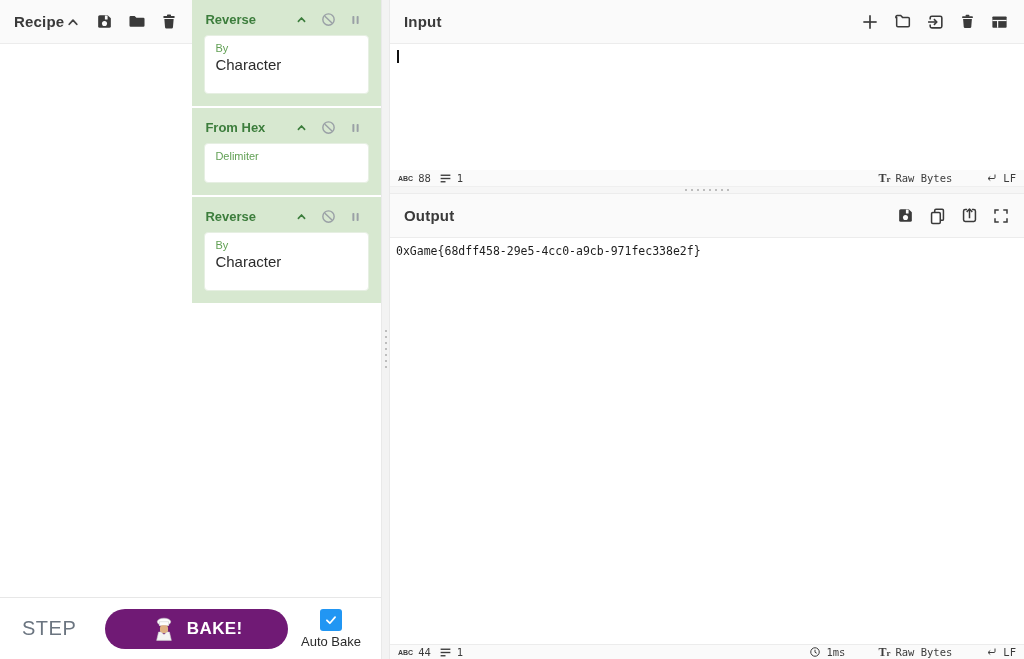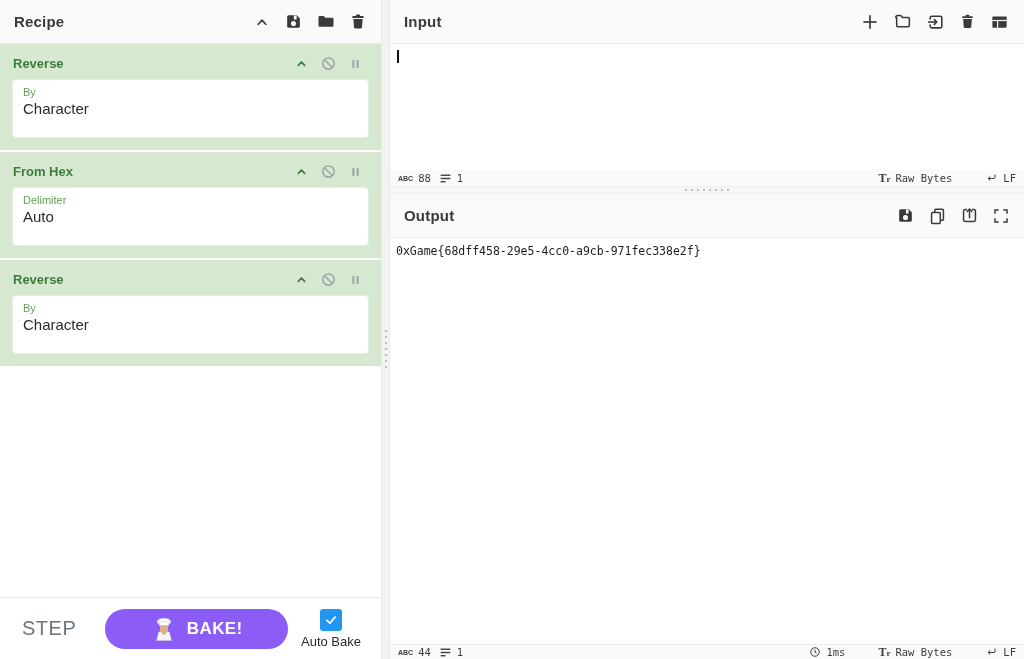--- a/index.html
+++ b/index.html
@@ -8,37 +8,37 @@
   .app { display:flex; width:1024px; height:659px; }
 
   
   .pane-header { height:44px; flex:0 0 44px; display:flex; align-items:center;
                  background:#fafafa; border-bottom:1px solid #ececec; padding:0 14px; }
   .pane-title { font-size:15px; font-weight:bold; color:#3a3a3a; letter-spacing:.2px; }
   .hdr-icons { margin-left:auto; display:flex; align-items:center; gap:13px; }
   .hdr-icons svg { display:block; cursor:pointer; }
 
   
-  .left { width:381px; flex:0 0 381px; display:flex; flex-direction:column; background:#fff; position:relative; }
+  .left { width:381px; flex:0 0 381px; display:flex; flex-direction:row; background:#fff; position:relative; }
   .rec-list { flex:1; overflow:hidden; background:#fff; }
   .operation { background:#d7e8d0; margin-bottom:2px; padding:7px 0 12px; }
   .op-head { display:flex; align-items:center; padding:4px 18px 7px 13px;justify-content:space-between; }
   .op-name { font-size:13px; font-weight:bold; color:#3c7d3c; }
   .op-icons { margin-left:auto; display:flex; align-items:center; gap:11px; }
   .ingredient { background:#fff; border-radius:4px; margin:0 12px; padding:5px 10px 19px;
                 border:1px solid #e6efe2; cursor:pointer; }
   .ing-label { font-size:11px; color:#62a055; line-height:14px; }
   .ing-value { font-size:15px; color:#2b2b2b; line-height:19px; }
 
   .controls { position:absolute; left:0; right:0; bottom:0; height:62px; background:#fff;
               border-top:1px solid #e7e7e7; display:flex; align-items:center; padding:0 14px; }
   .step-btn { font-size:20px; color:#6b7580; letter-spacing:.5px; background:none; border:none;
               font-family:inherit; cursor:pointer; padding:6px 8px; }
   .bake-btn { margin-left:21px; width:183px; height:40px; border:none; border-radius:20px;
-              background:#8b5cf6; color:#fff; font-weight:bold; font-size:17px; letter-spacing:.4px;
+              background:#701a75; color:#fff; font-weight:bold; font-size:17px; letter-spacing:.4px;
               display:flex; align-items:center; justify-content:center; gap:10px; cursor:pointer;
               font-family:inherit; }
   .autobake { margin-left:auto; display:flex; flex-direction:column; align-items:center; width:72px; cursor:pointer; }
   .checkbox { width:22px; height:22px; border-radius:3px; background:#2196f3; display:flex;
               align-items:center; justify-content:center; margin-bottom:3px; }
   .autobake-label { font-size:13px; color:#2b2b2b; }
 
   
   .gutter { width:9px; flex:0 0 9px; background:#f3f3f3; border-left:1px solid #e9e9e9;
             border-right:1px solid #e9e9e9; position:relative; cursor:col-resize; }
@@ -137,21 +137,20 @@
                 <line x1="6.9" y1="7.4" x2="16.9" y2="17" stroke="#9aa0a6" stroke-width="2"></line>
               </svg>
             <svg width="15" height="16" viewBox="0 0 24 24">
                 <rect x="7" y="5.5" width="3.2" height="13" rx="1.2" fill="#9aa0a6"></rect>
                 <rect x="13.8" y="5.5" width="3.2" height="13" rx="1.2" fill="#9aa0a6"></rect>
               </svg>
           </span>
         </div>
         <div class="ingredient">
           <div class="ing-label">Delimiter</div>
-          <div class="ing-value">Auto</div>
         </div>
       </div>
 
       <div class="operation">
         <div class="op-head">
           <span class="op-name">Reverse</span>
           <span class="op-icons">
             <svg width="15" height="15" viewBox="0 0 24 24">
                 <polyline points="7,15 12,9.5 17,15" fill="none" stroke="#3c7d3c" stroke-width="2.6" stroke-linecap="round" stroke-linejoin="round"></polyline>
               </svg>

